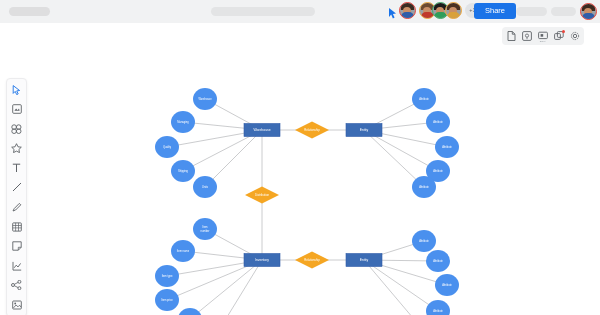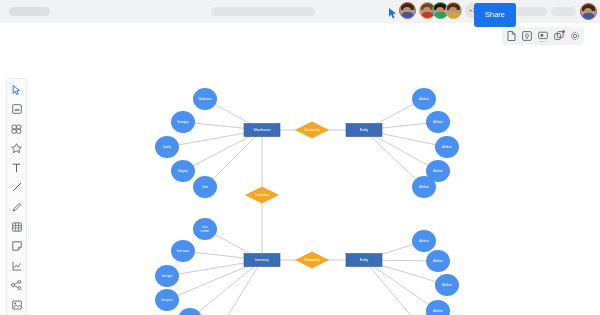--- a/index.html
+++ b/index.html
@@ -60,21 +60,21 @@
   .av.v4 .face .hair { background:#4a3020; }
   .av.v4 .face .body { background:#d9a13b; }
   .av-plus {
     width: 15px; height: 15px; border-radius: 50%;
     background: #e1e3e5; color: #5f6368;
     font-size: 5.5px; line-height: 15px; text-align: center;
     margin-left: 3px;
   }
   .share-btn {
     position: absolute; left: 474px; top: 3px;
-    width: 42px; height: 24px; border-radius: 3px;
+    width: 42px; height: 16px; border-radius: 3px;
     background: #1a73e8; color: #fff;
     font-size: 7.5px; line-height: 16px; text-align: center;
     cursor: pointer; border: none;
   }
   .me-av { position: absolute; left: 580px; top: 3px; }
 
   
   .right-tools {
     position: absolute; left: 502px; top: 27px;
     display: flex; gap: 2px;

